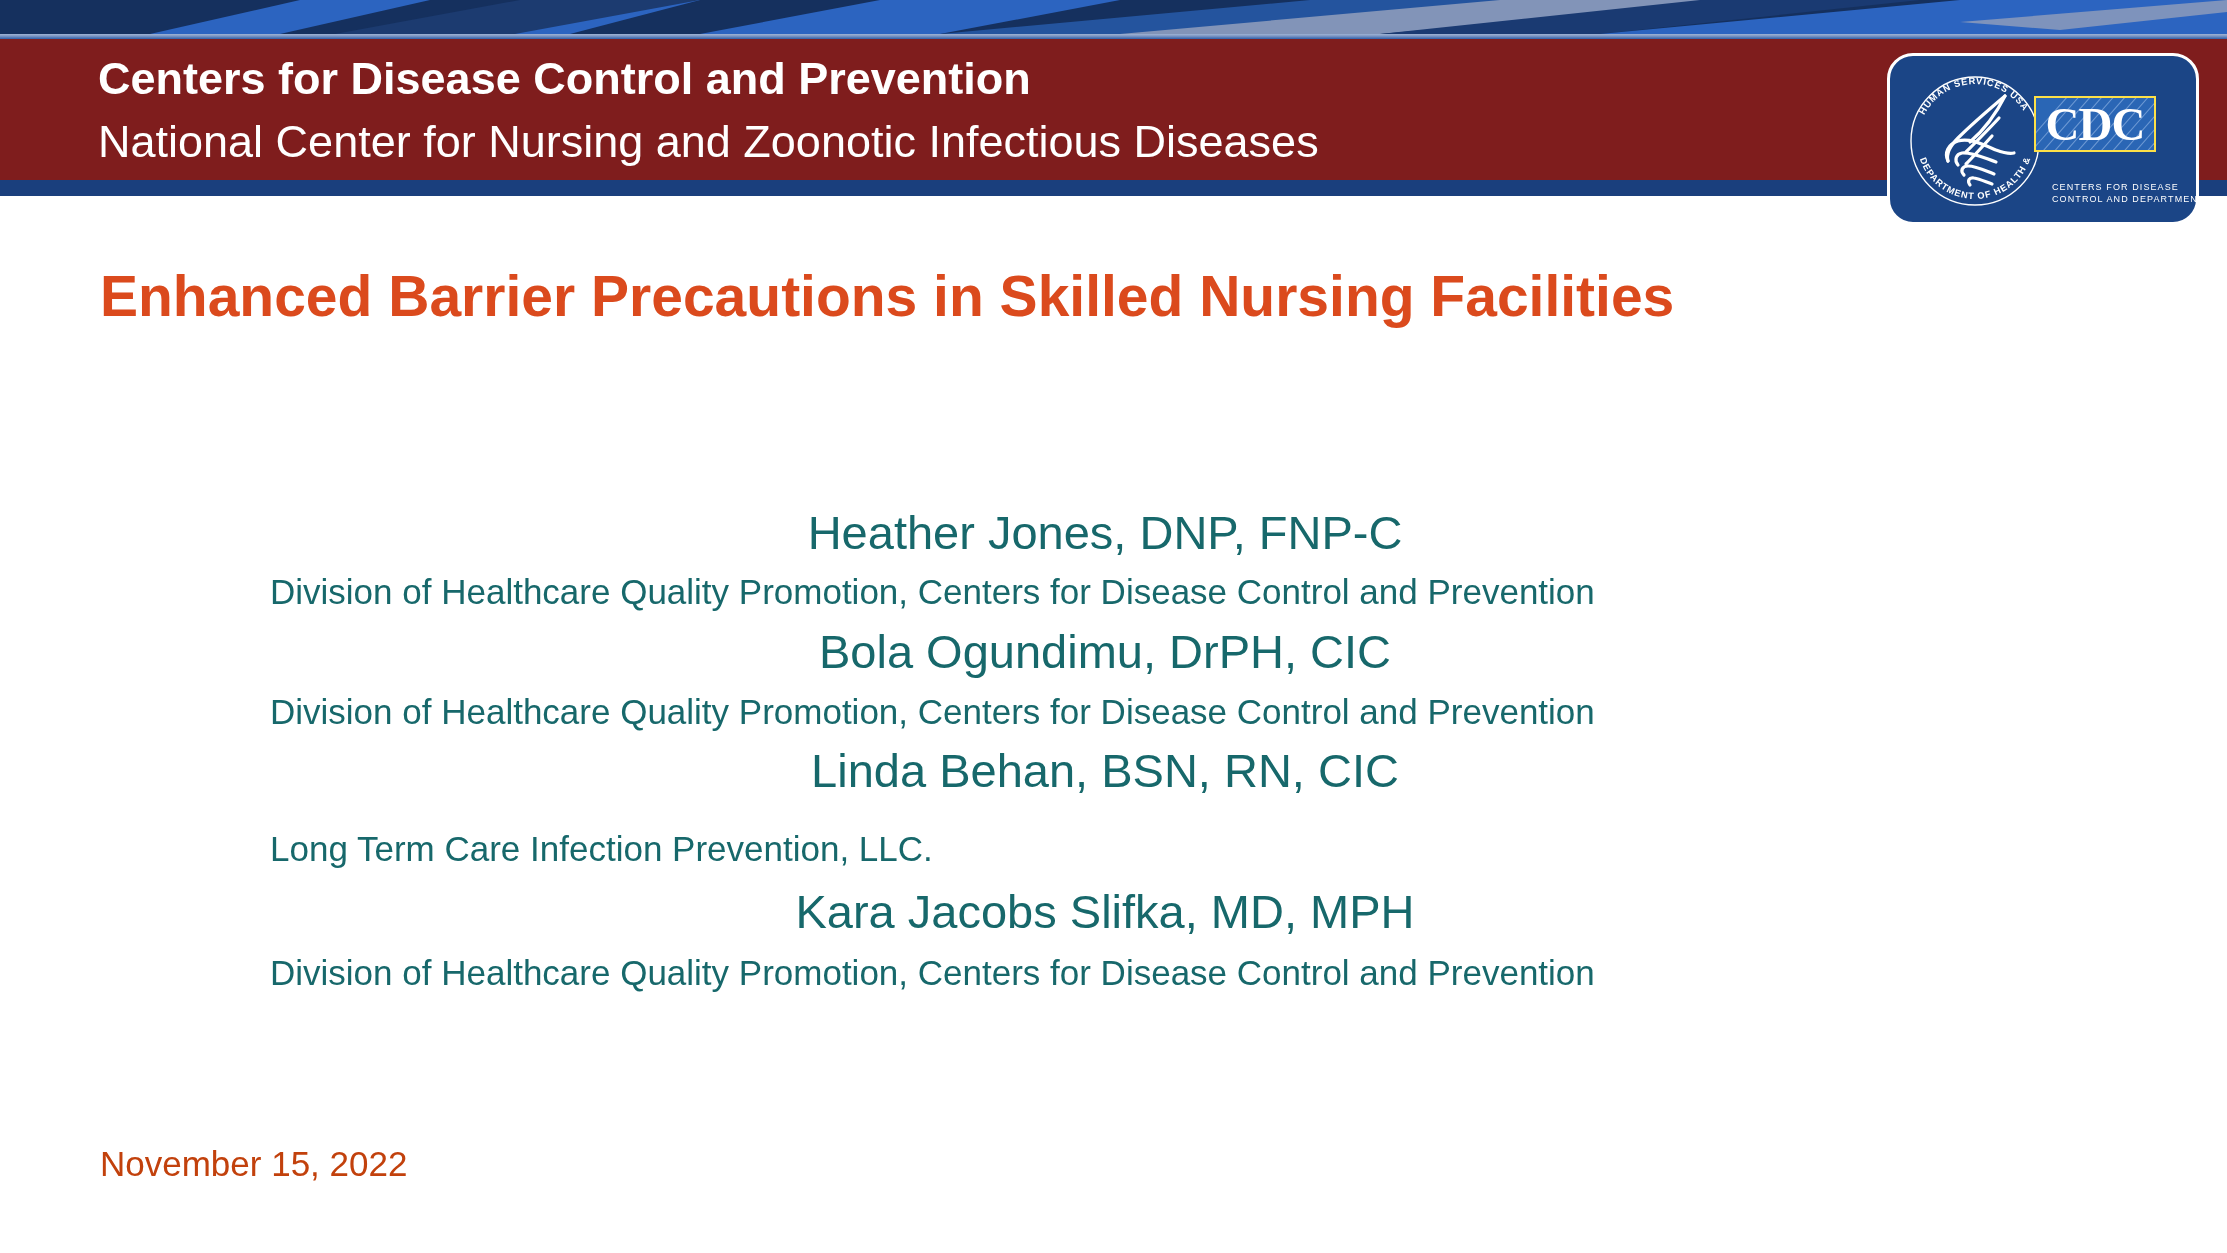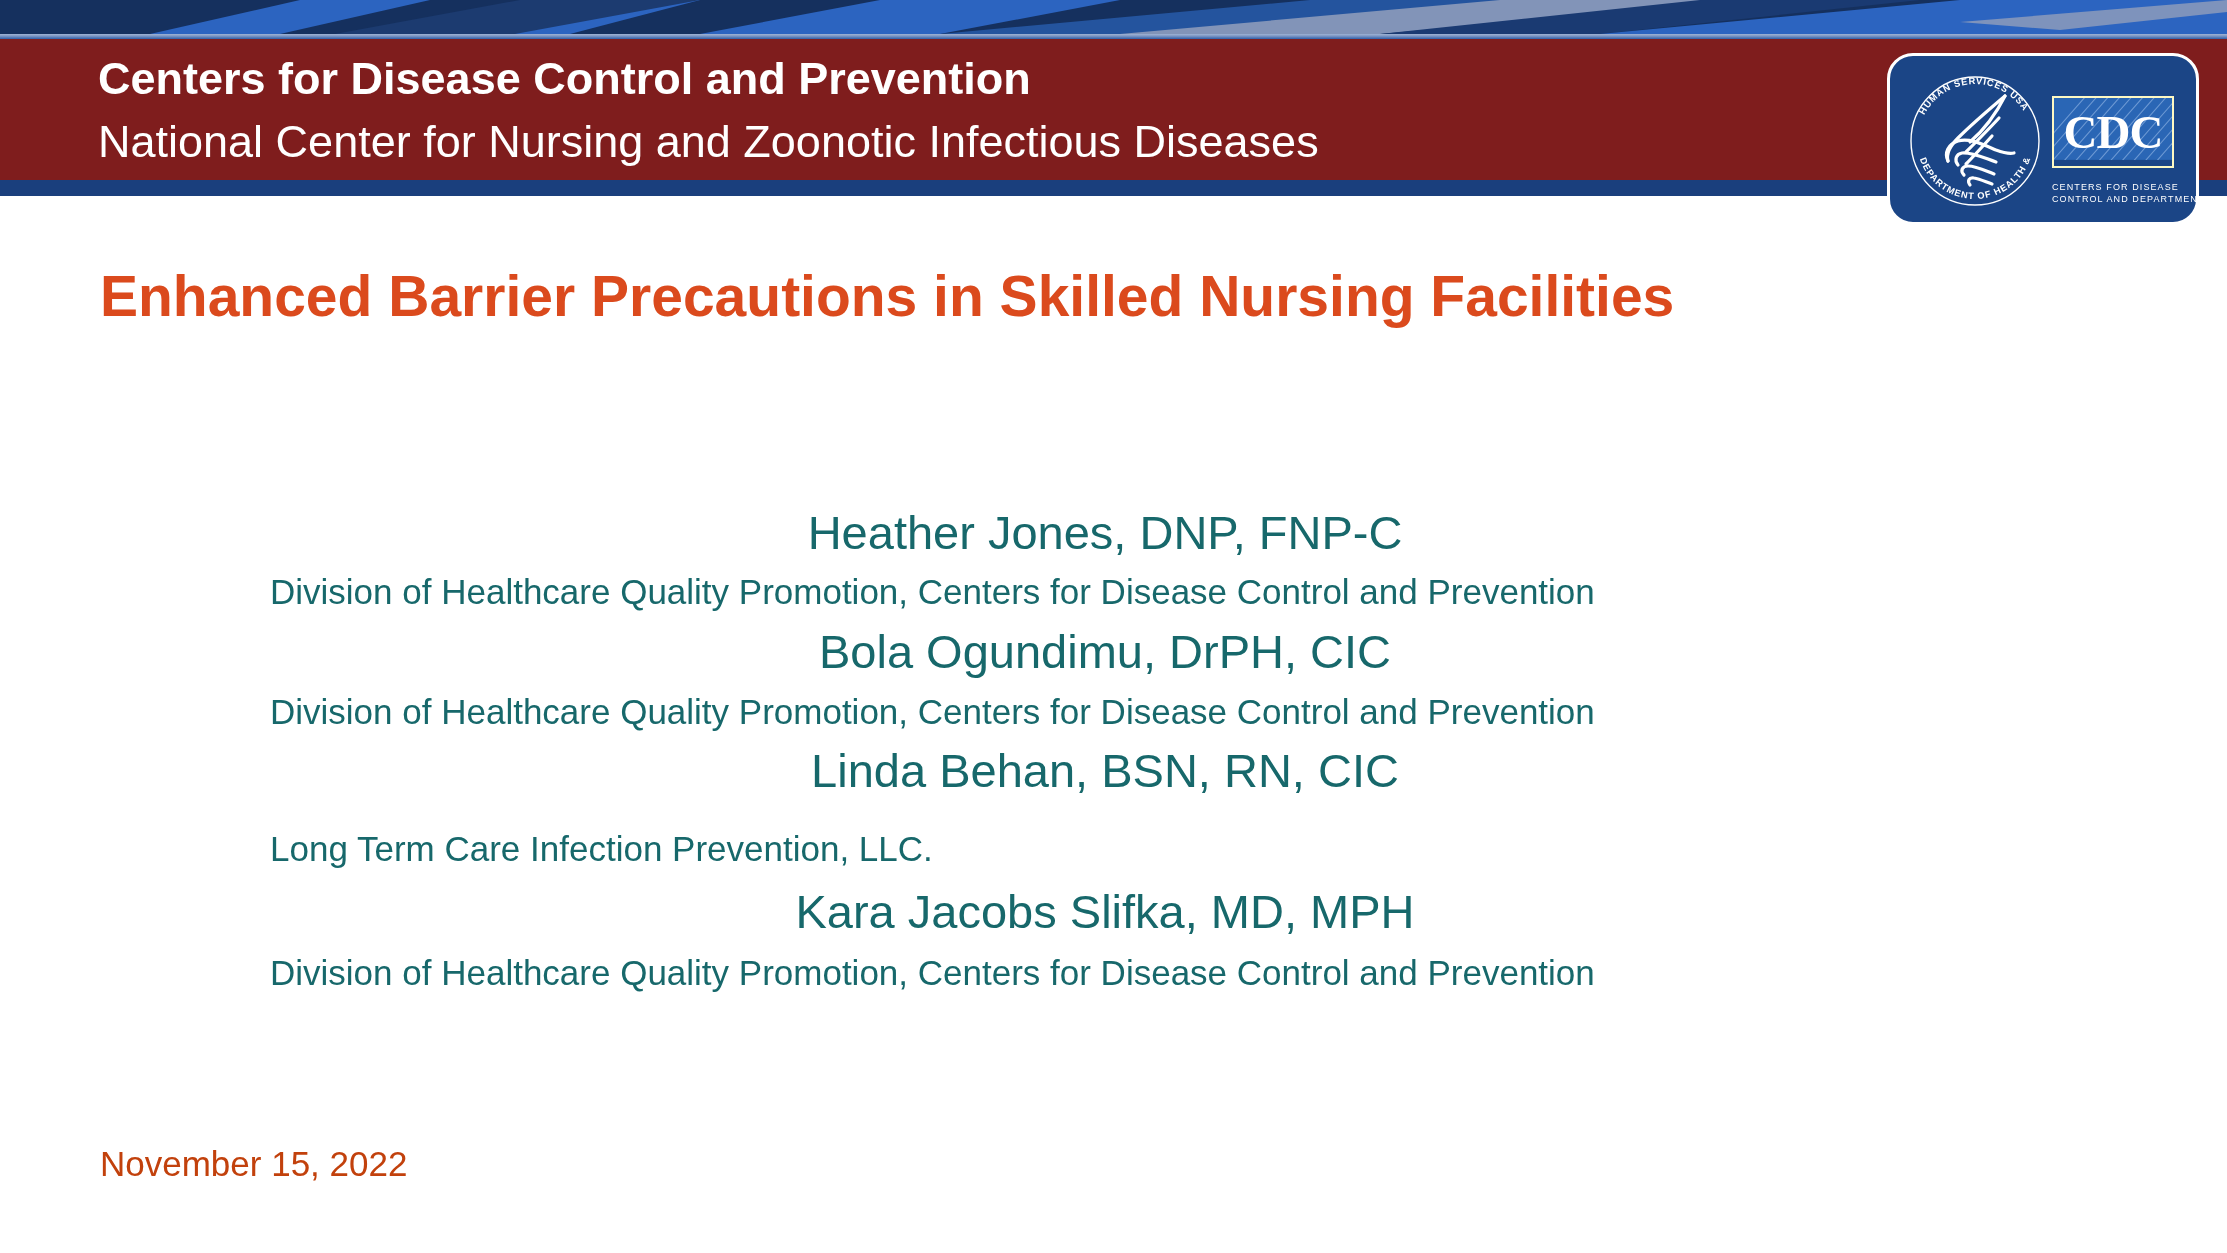--- a/index.html
+++ b/index.html
@@ -96,25 +96,25 @@
   }
   .logo-lockup .hhs-seal {
     position: absolute;
     left: 14px;
     top: 12px;
     width: 142px;
     height: 146px;
   }
   .logo-lockup .cdc-box {
     position: absolute;
-    left: 162px;
+    left: 144px;
     top: 40px;
     width: 122px;
-    height: 72px;
-    border: 2px solid #fef9c3;
+    height: 56px;
+    border: 2px solid #fde047;
     box-sizing: border-box;
     overflow: hidden;
   }
   .cdc-box .hatch { position: absolute; inset: 0; }
   .cdc-box .cdc-letters {
     position: absolute;
     inset: 0;
     display: flex;
     align-items: center;
     justify-content: center;

